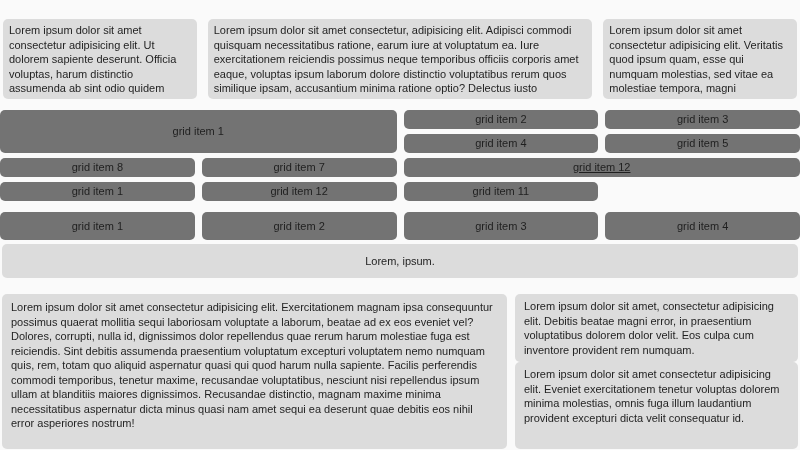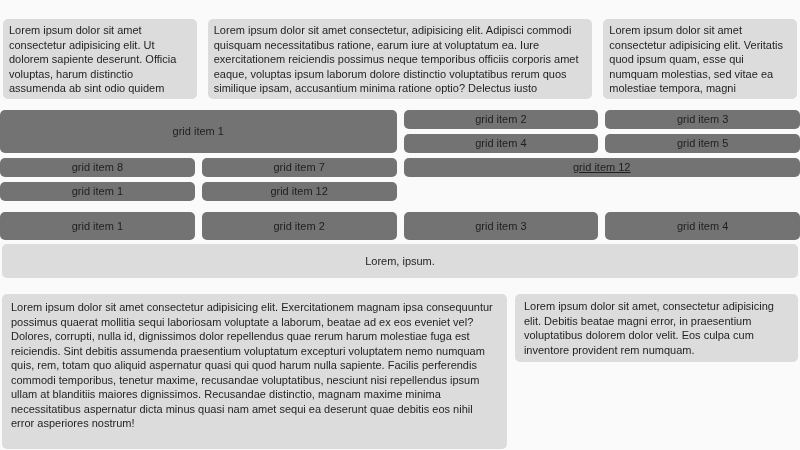--- a/index.html
+++ b/index.html
@@ -104,33 +104,35 @@
     <div class="grid-cell cell-span-2x2">grid item 1</div>
     <div class="grid-cell">grid item 2</div>
     <div class="grid-cell">grid item 3</div>
     <div class="grid-cell">grid item 4</div>
     <div class="grid-cell">grid item 5</div>
     <div class="grid-cell">grid item 8</div>
     <div class="grid-cell">grid item 7</div>
     <div class="grid-cell cell-span-2col">grid item 12</div>
     <div class="grid-cell">grid item 1</div>
     <div class="grid-cell">grid item 12</div>
+    <div class="grid-cell">grid item 11</div>
   </div>
 
   <div class="grid-secondary">
     <div class="grid-cell">grid item 1</div>
     <div class="grid-cell">grid item 2</div>
     <div class="grid-cell">grid item 3</div>
     <div class="grid-cell">grid item 4</div>
   </div>
 
   <div class="block banner">Lorem, ipsum.</div>
 
   <div class="bottom-row">
     <div class="block bottom-main">Lorem ipsum dolor sit amet consectetur adipisicing elit. Exercitationem magnam ipsa consequuntur possimus quaerat mollitia sequi laboriosam voluptate a laborum, beatae ad ex eos eveniet vel? Dolores, corrupti, nulla id, dignissimos dolor repellendus quae rerum harum molestiae fuga est reiciendis. Sint debitis assumenda praesentium voluptatum excepturi voluptatem nemo numquam quis, rem, totam quo aliquid aspernatur quasi qui quod harum nulla sapiente. Facilis perferendis commodi temporibus, tenetur maxime, recusandae voluptatibus, nesciunt nisi repellendus ipsum ullam at blanditiis maiores dignissimos. Recusandae distinctio, magnam maxime minima necessitatibus aspernatur dicta minus quasi nam amet sequi ea deserunt quae debitis eos nihil error asperiores nostrum!</div>
     <div class="bottom-side">
       <div class="block side-para side-para-1">Lorem ipsum dolor sit amet, consectetur adipisicing elit. Debitis beatae magni error, in praesentium voluptatibus dolorem dolor velit. Eos culpa cum inventore provident rem numquam.</div>
+      <div class="block side-para side-para-2">Lorem ipsum dolor sit amet consectetur adipisicing elit. Eveniet exercitationem tenetur voluptas dolorem minima molestias, omnis fuga illum laudantium provident excepturi dicta velit consequatur id.</div>
     </div>
   </div>
 
   <div class="block bottom-bar"></div>
 
 </div>
 
 </body></html>

